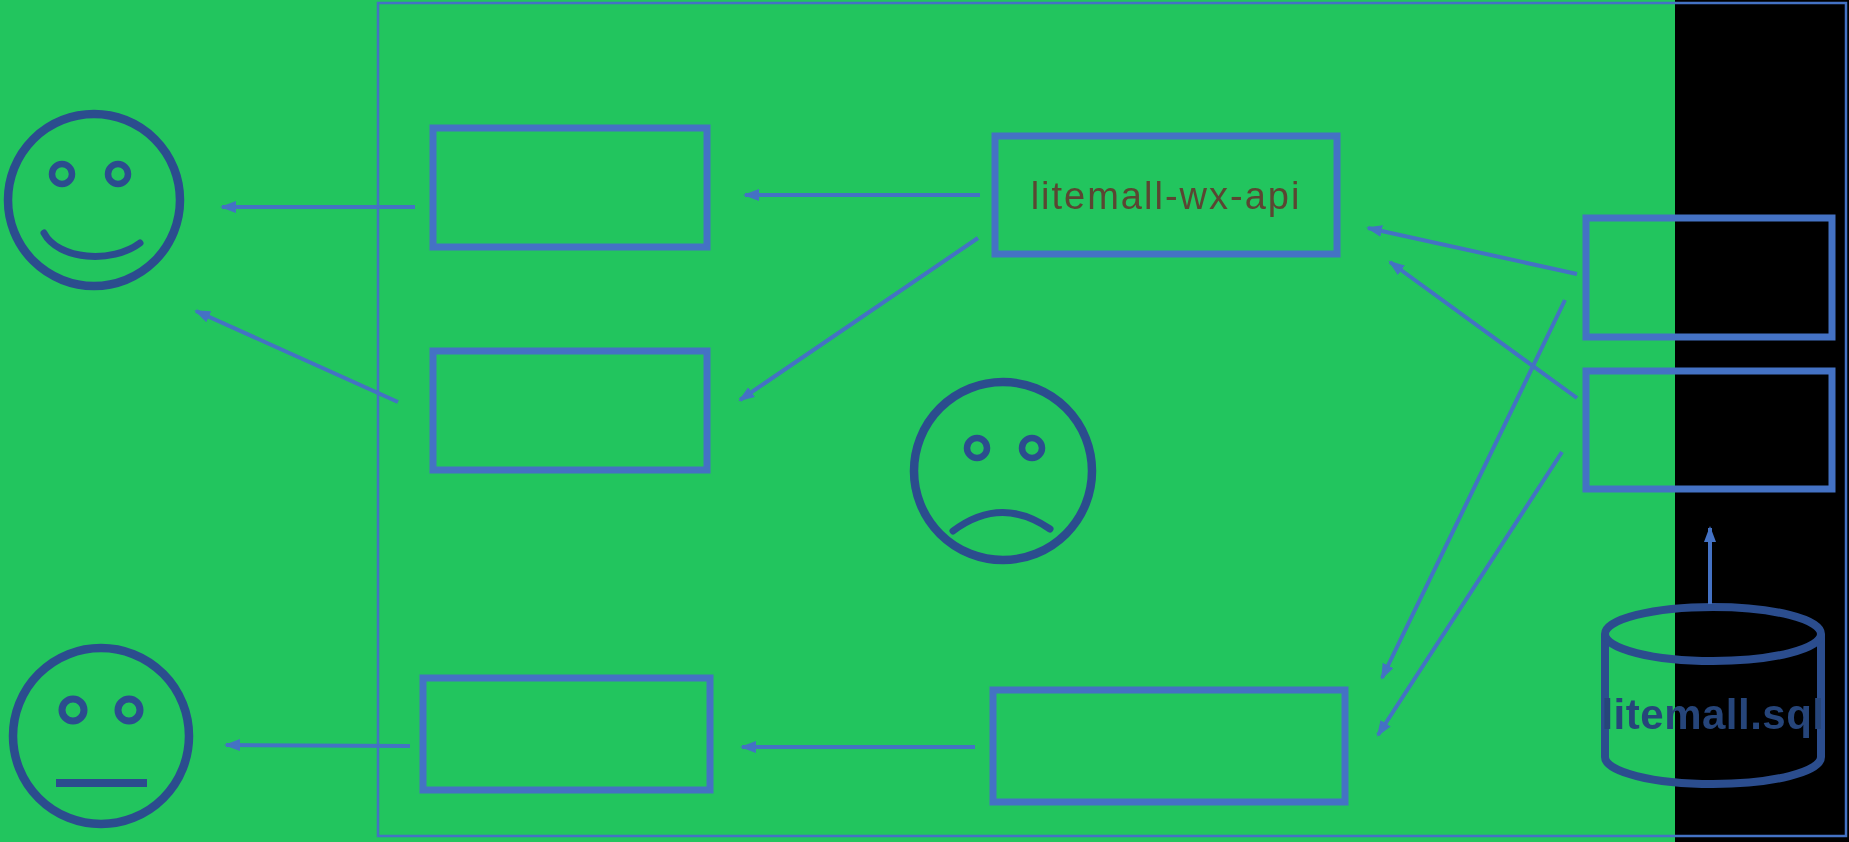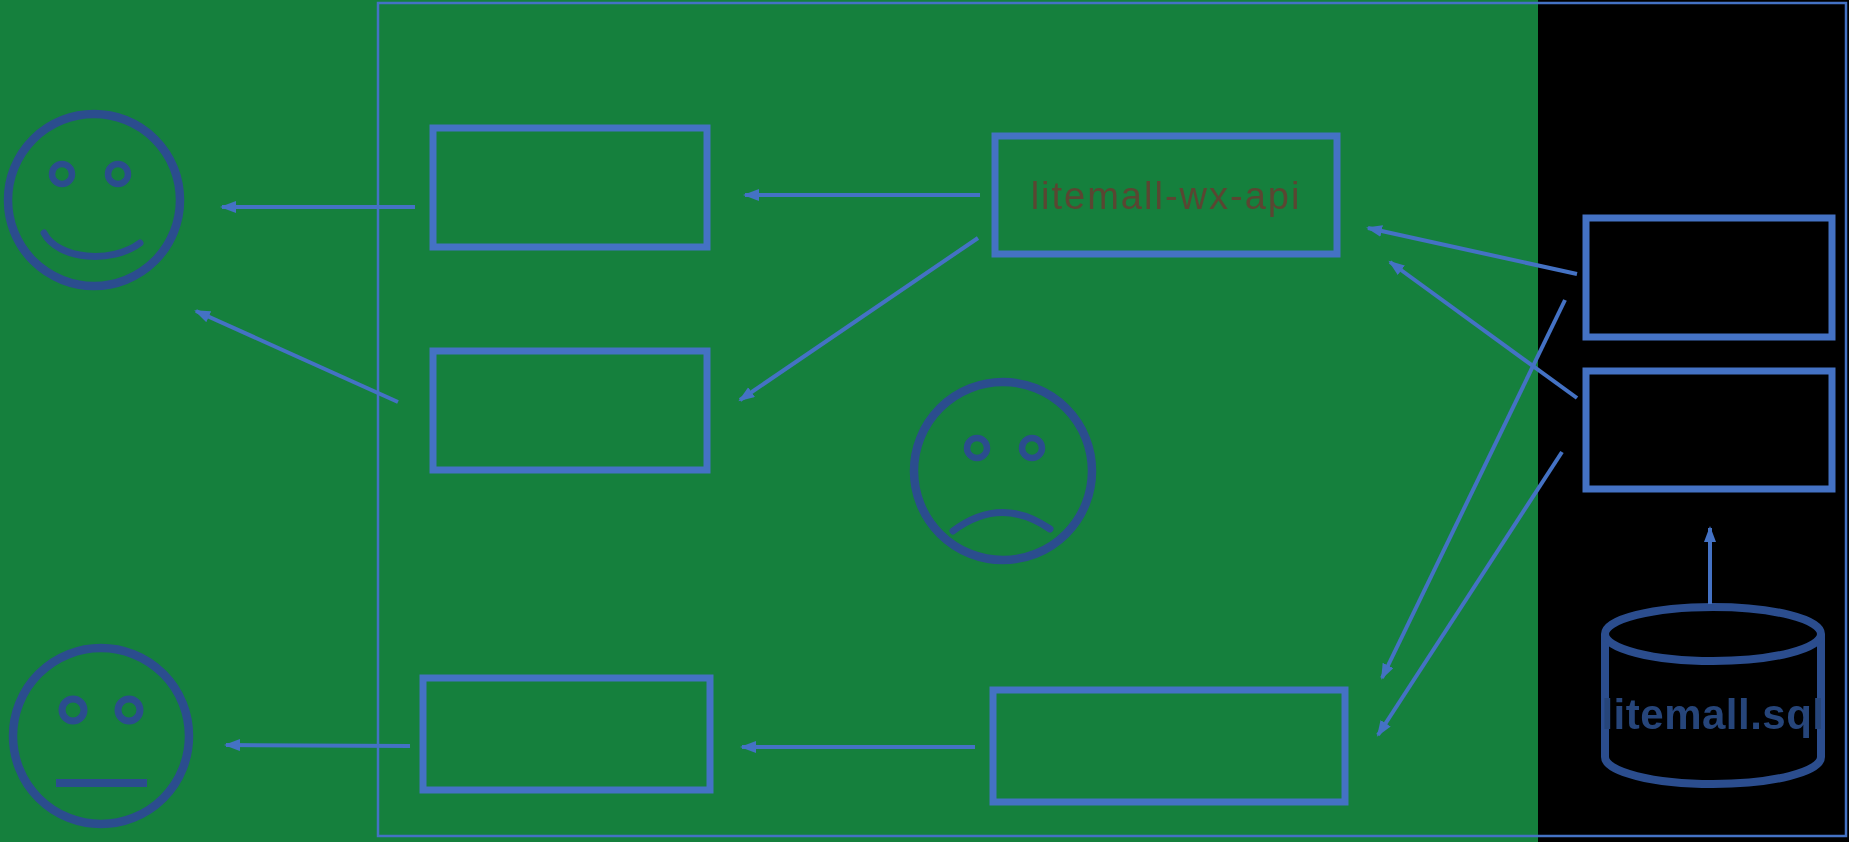--- a/index.html
+++ b/index.html
@@ -2,21 +2,21 @@
 <html><head>
 <meta charset="utf-8">
 <style>
   html,body{
     margin:0;padding:0;
     background:#000000;
     width:1849px;height:842px;
     overflow:hidden;
     font-family:"Liberation Sans", sans-serif;
   }
-  .stage{position:relative;width:1538px;height:842px;background:#15803d;}
+  .stage{position:relative;width:1675px;height:842px;background:#22c55e;}
   svg{position:absolute;left:0;top:0;}
   text{font-family:"Liberation Sans", sans-serif;}
   .wx-api-label{
     font-size:38px;
     font-weight:300;
     letter-spacing:2px;
     fill:#5A4632;
   }
   .sql-label{
     font-size:42px;

